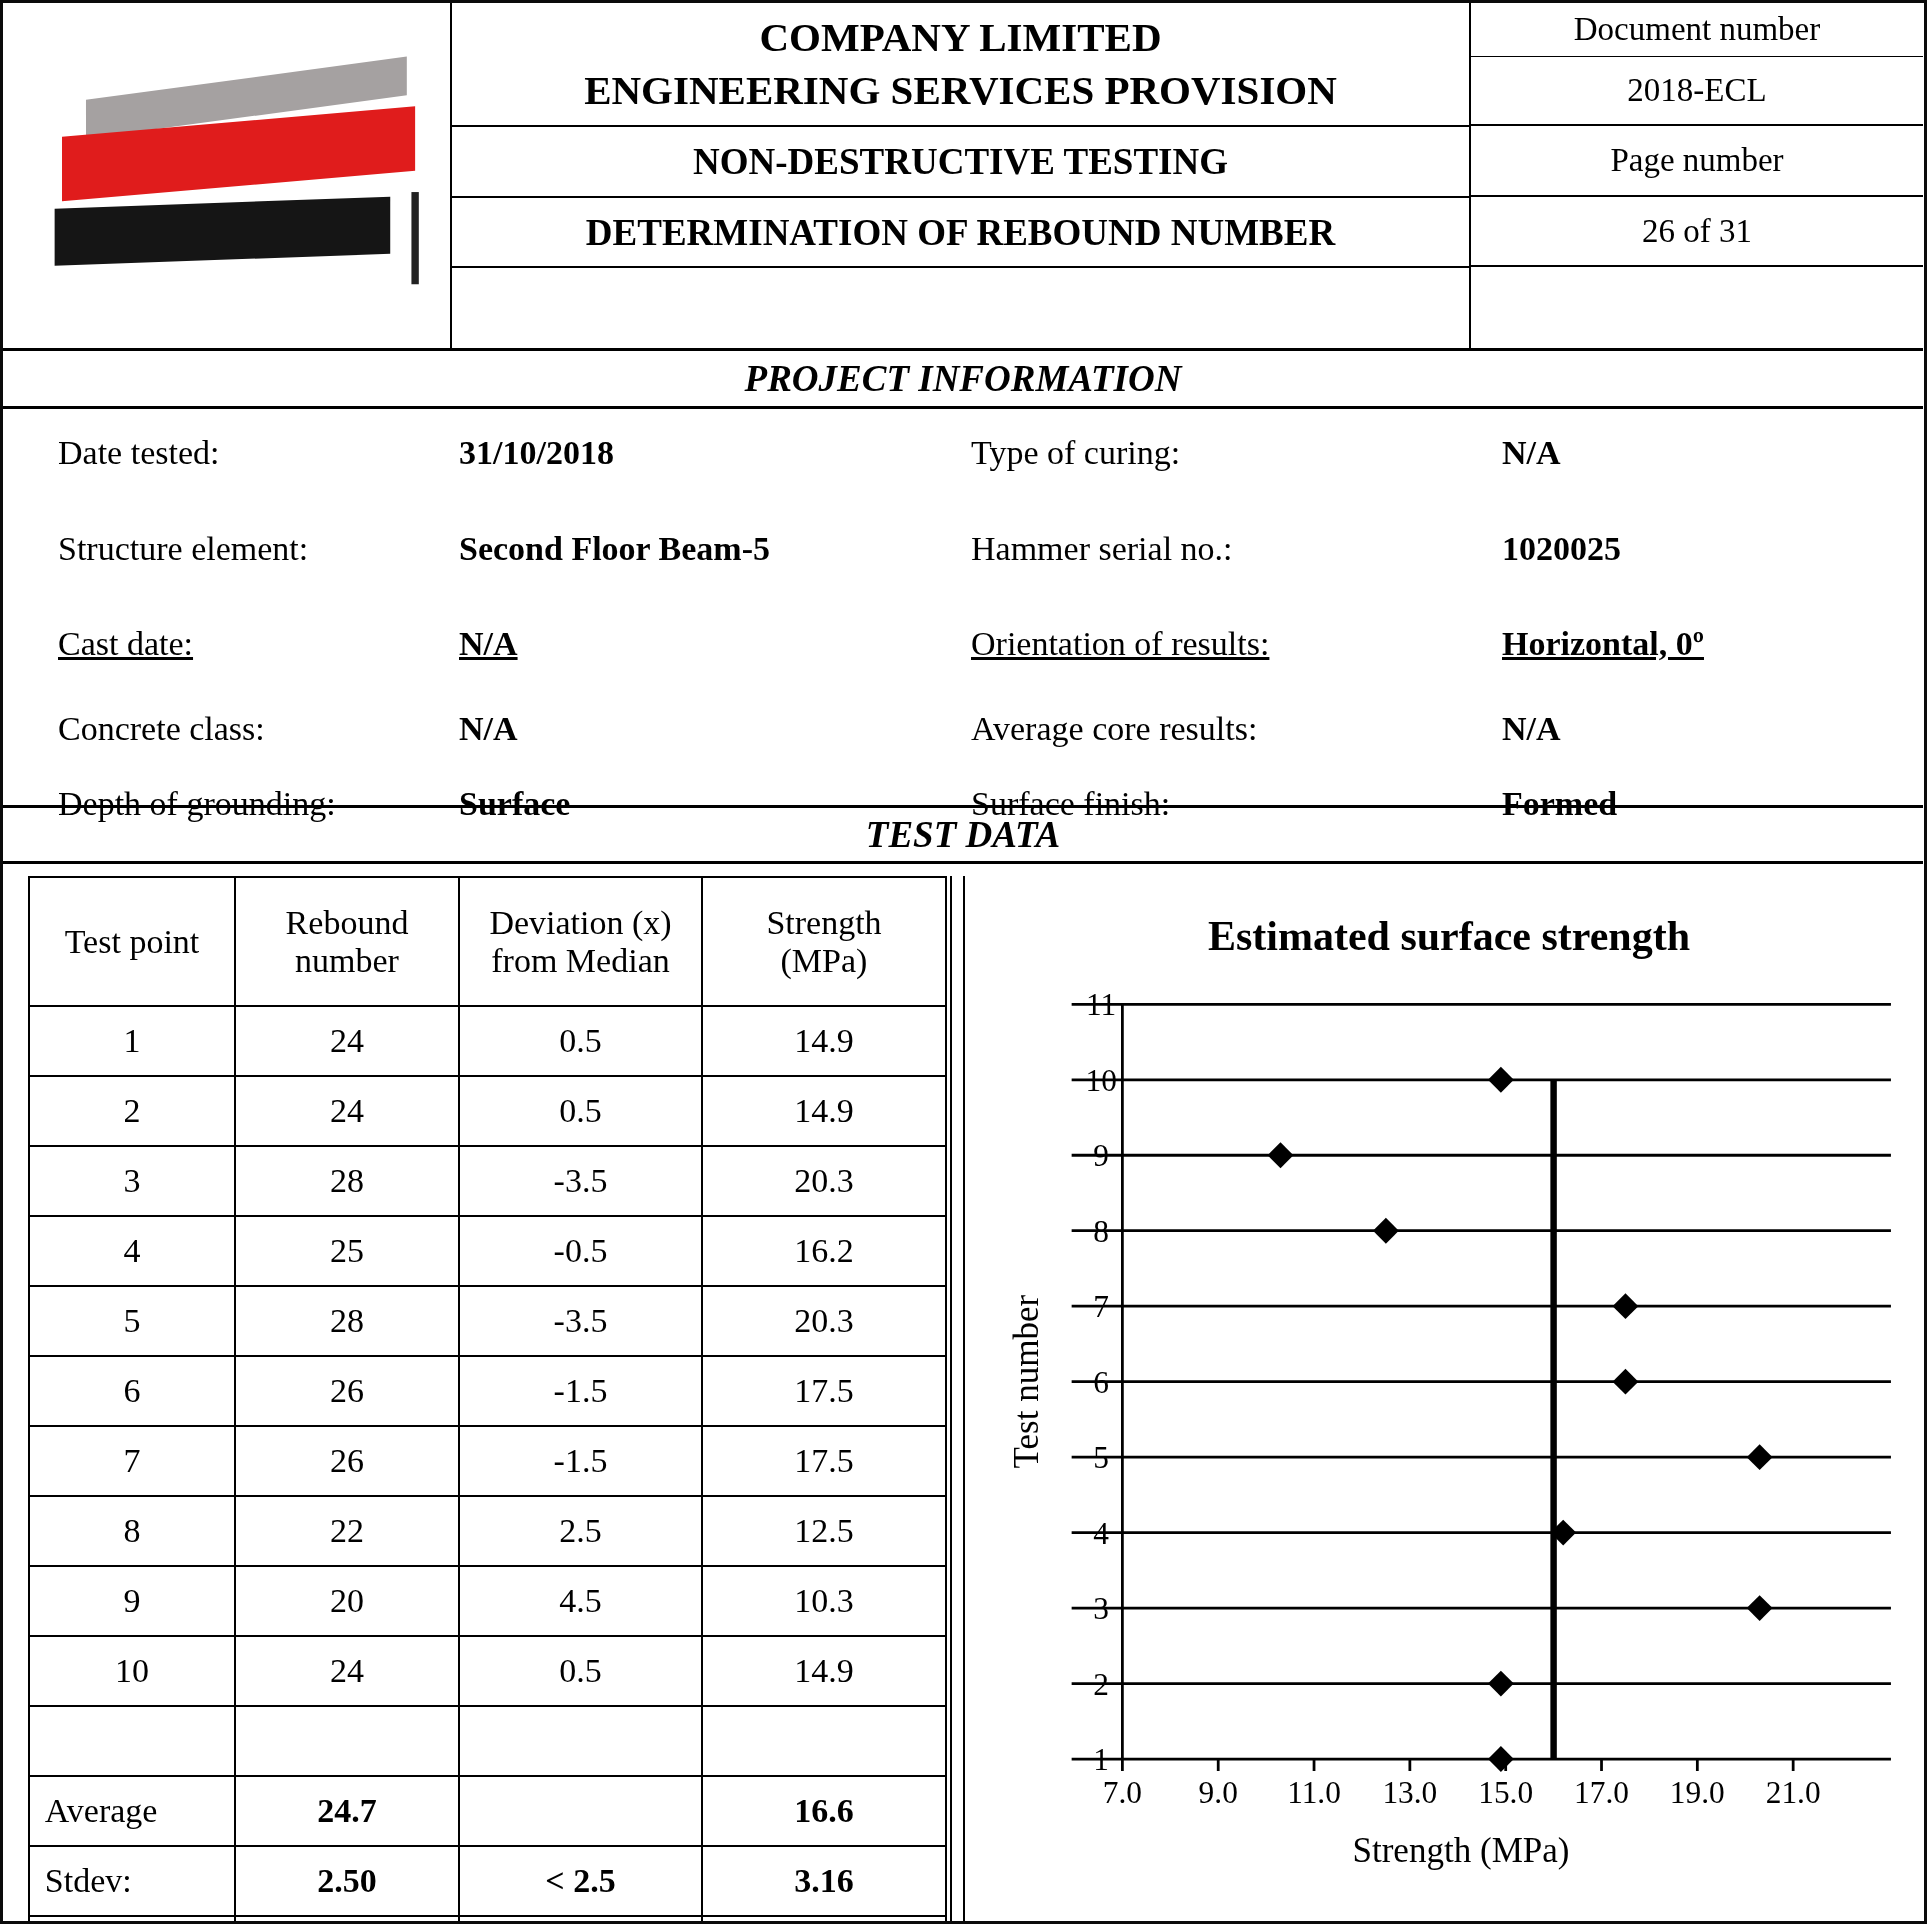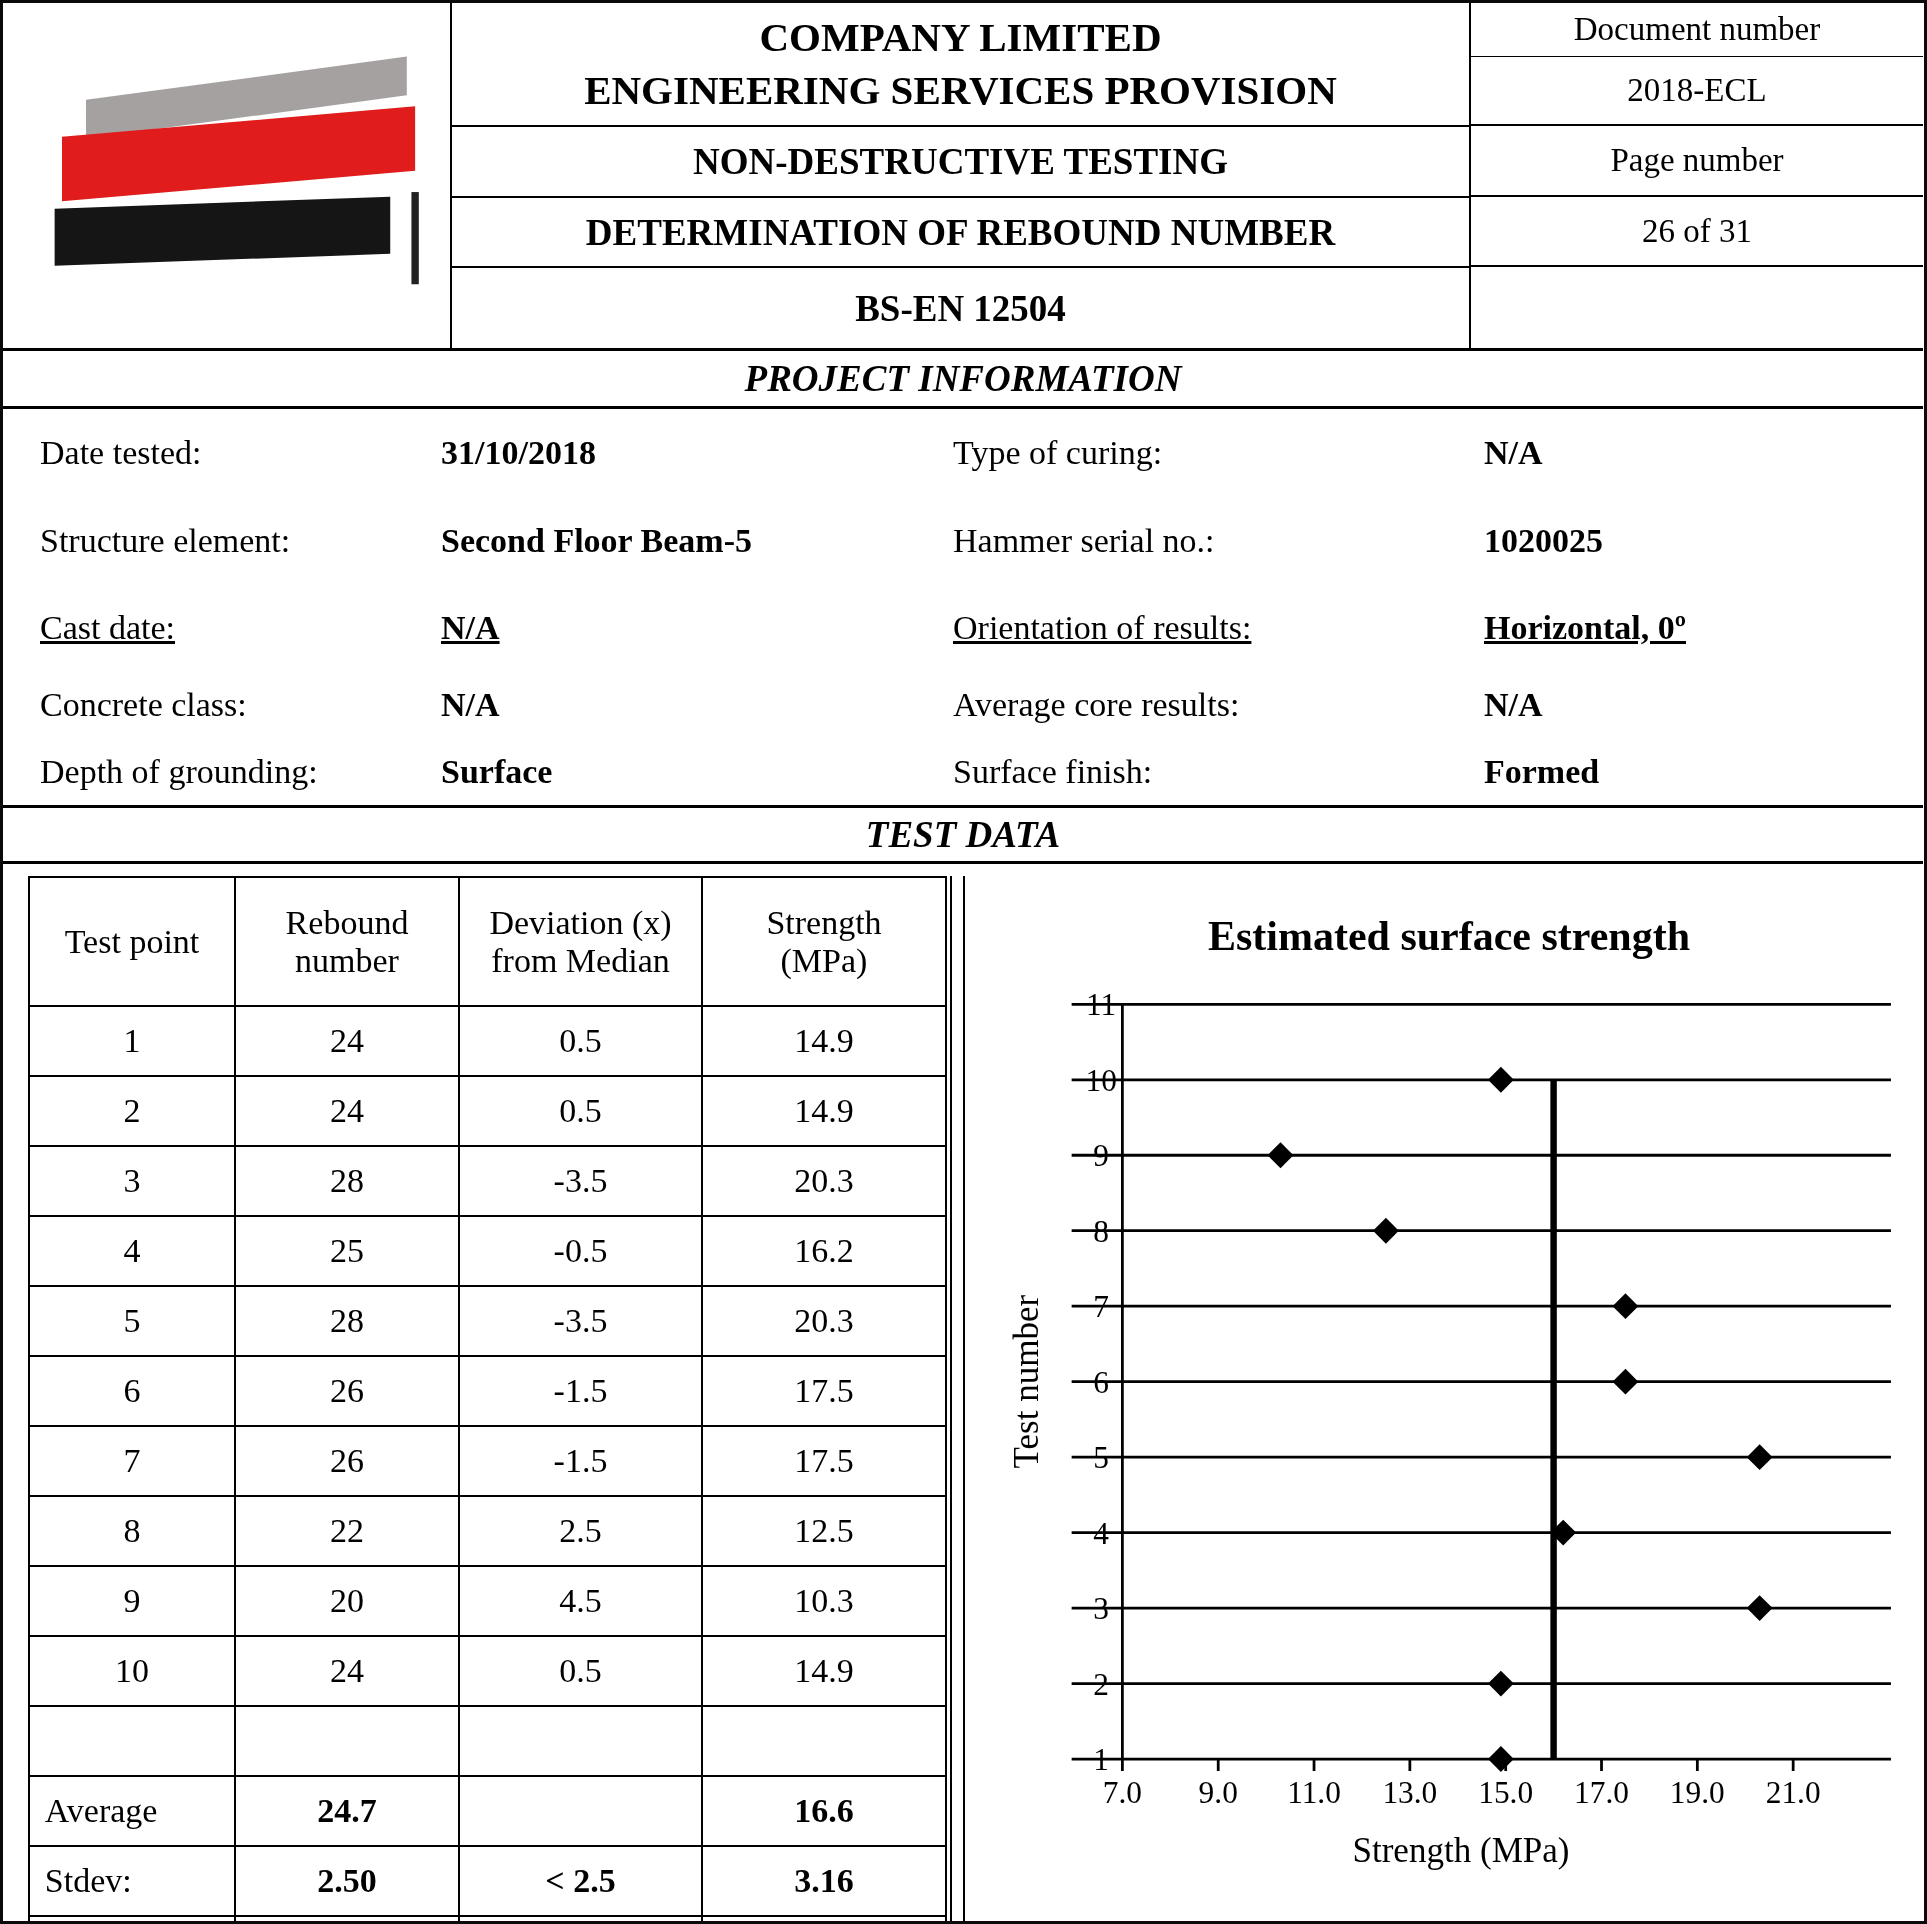--- a/index.html
+++ b/index.html
@@ -31,22 +31,22 @@
   .hr-cell.c4 { height:70px; border-bottom:2.8px solid #000; }
   .hr-cell.c5 { flex:1; }
 
   
   .band { left:0; width:1920px; display:flex; align-items:center; justify-content:center;
           font-weight:bold; font-style:italic; font-size:37px; }
   .band-project { top:348px; height:58px; border-bottom:3.7px solid #000; }
   .band-test { top:802px; height:59px; border-top:3.7px solid #000; border-bottom:3.7px solid #000; }
 
   
-  .pinfo { top:406px; left:0; width:1920px; height:504px; padding-left:37px;
-           display:flex; flex-direction:column; }
+  .pinfo { top:406px; left:0; width:1920px; height:504px; padding-left:55px;
+           display:flex; flex-direction:column;gap:8px; }
   .pi-row { display:flex; align-items:center; font-size:34px; }
   .pi-row:nth-child(1) { height:88px; }
   .pi-row:nth-child(2) { height:88px; }
   .pi-row:nth-child(3) { height:85px;text-decoration:underline; }
   .pi-row:nth-child(4) { height:69px; }
   .pi-row:nth-child(5) { height:66px; }
   .pi-label  { width:401px; }
   .pi-value  { width:512px; font-weight:bold; }
   .pi-label2 { width:531px; }
   .pi-value2 { flex:1; font-weight:bold; }
@@ -85,21 +85,20 @@
         <rect x="443" y="205" width="8" height="100" fill="#222"></rect>
       </svg>
     </div>
     <div class="header-mid">
       <div class="h-title">
         <div>COMPANY LIMITED</div>
         <div>ENGINEERING SERVICES PROVISION</div>
       </div>
       <div class="h-row r2">NON-DESTRUCTIVE TESTING</div>
       <div class="h-row r3">DETERMINATION OF REBOUND NUMBER</div>
-      <div class="h-row r4">BS-EN 12504</div>
     </div>
     <div class="header-right">
       <div class="hr-cell c1">Document number</div>
       <div class="hr-cell c2">2018-ECL</div>
       <div class="hr-cell c3">Page number</div>
       <div class="hr-cell c4">26 of 31</div>
       <div class="hr-cell c5"></div>
     </div>
   </div>
 

